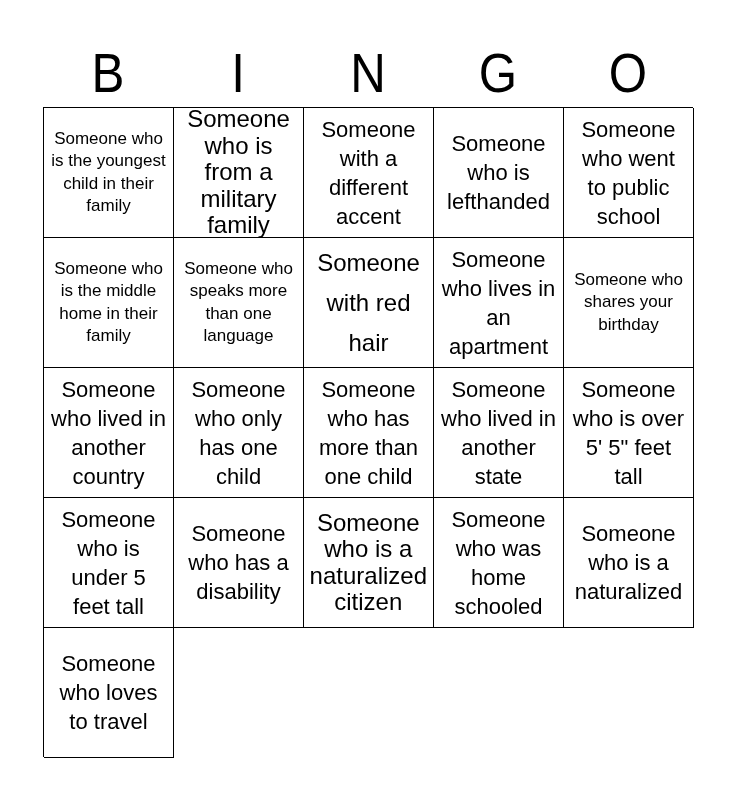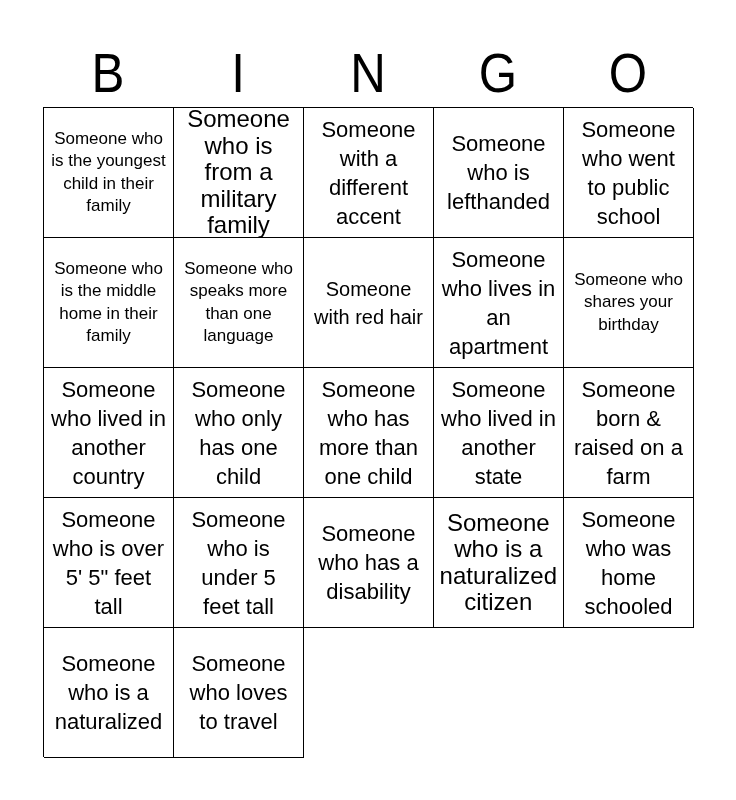--- a/index.html
+++ b/index.html
@@ -57,21 +57,21 @@
       text-align: center;
       padding: 4px 6px;
       overflow: hidden;
     }
     .cell span {
       display: block;
     }
     .sz-s { font-size: 17px; line-height: 22.5px; }
     .sz-m { font-size: 24px; line-height: 26.5px; }
     .sz-l { font-size: 22px; line-height: 29px; }
-    .sz-xl { font-size: 20px; line-height: 28px; }
+    .sz-xl { font-size: 24px; line-height: 40px; }
   </style>
 </head>
 <body>
 
 <div class="header">
   <div class="letter">B</div>
   <div class="letter">I</div>
   <div class="letter">N</div>
   <div class="letter">G</div>
   <div class="letter">O</div>
@@ -118,23 +118,20 @@
       <span>Someone who only has one child</span>
     </div>
   <div class="cell sz-l">
       <span>Someone who has more than one child</span>
     </div>
 
   <div class="cell sz-l">
       <span>Someone who lived in another state</span>
     </div>
   <div class="cell sz-l">
-      <span>Someone born &amp; raised on a farm</span>
-    </div>
-  <div class="cell sz-l">
       <span>Someone who is over 5' 5" feet tall</span>
     </div>
   <div class="cell sz-l">
       <span>Someone who is under 5 feet tall</span>
     </div>
 
   <div class="cell sz-l">
       <span>Someone who has a disability</span>
     </div>
   <div class="cell sz-m">

